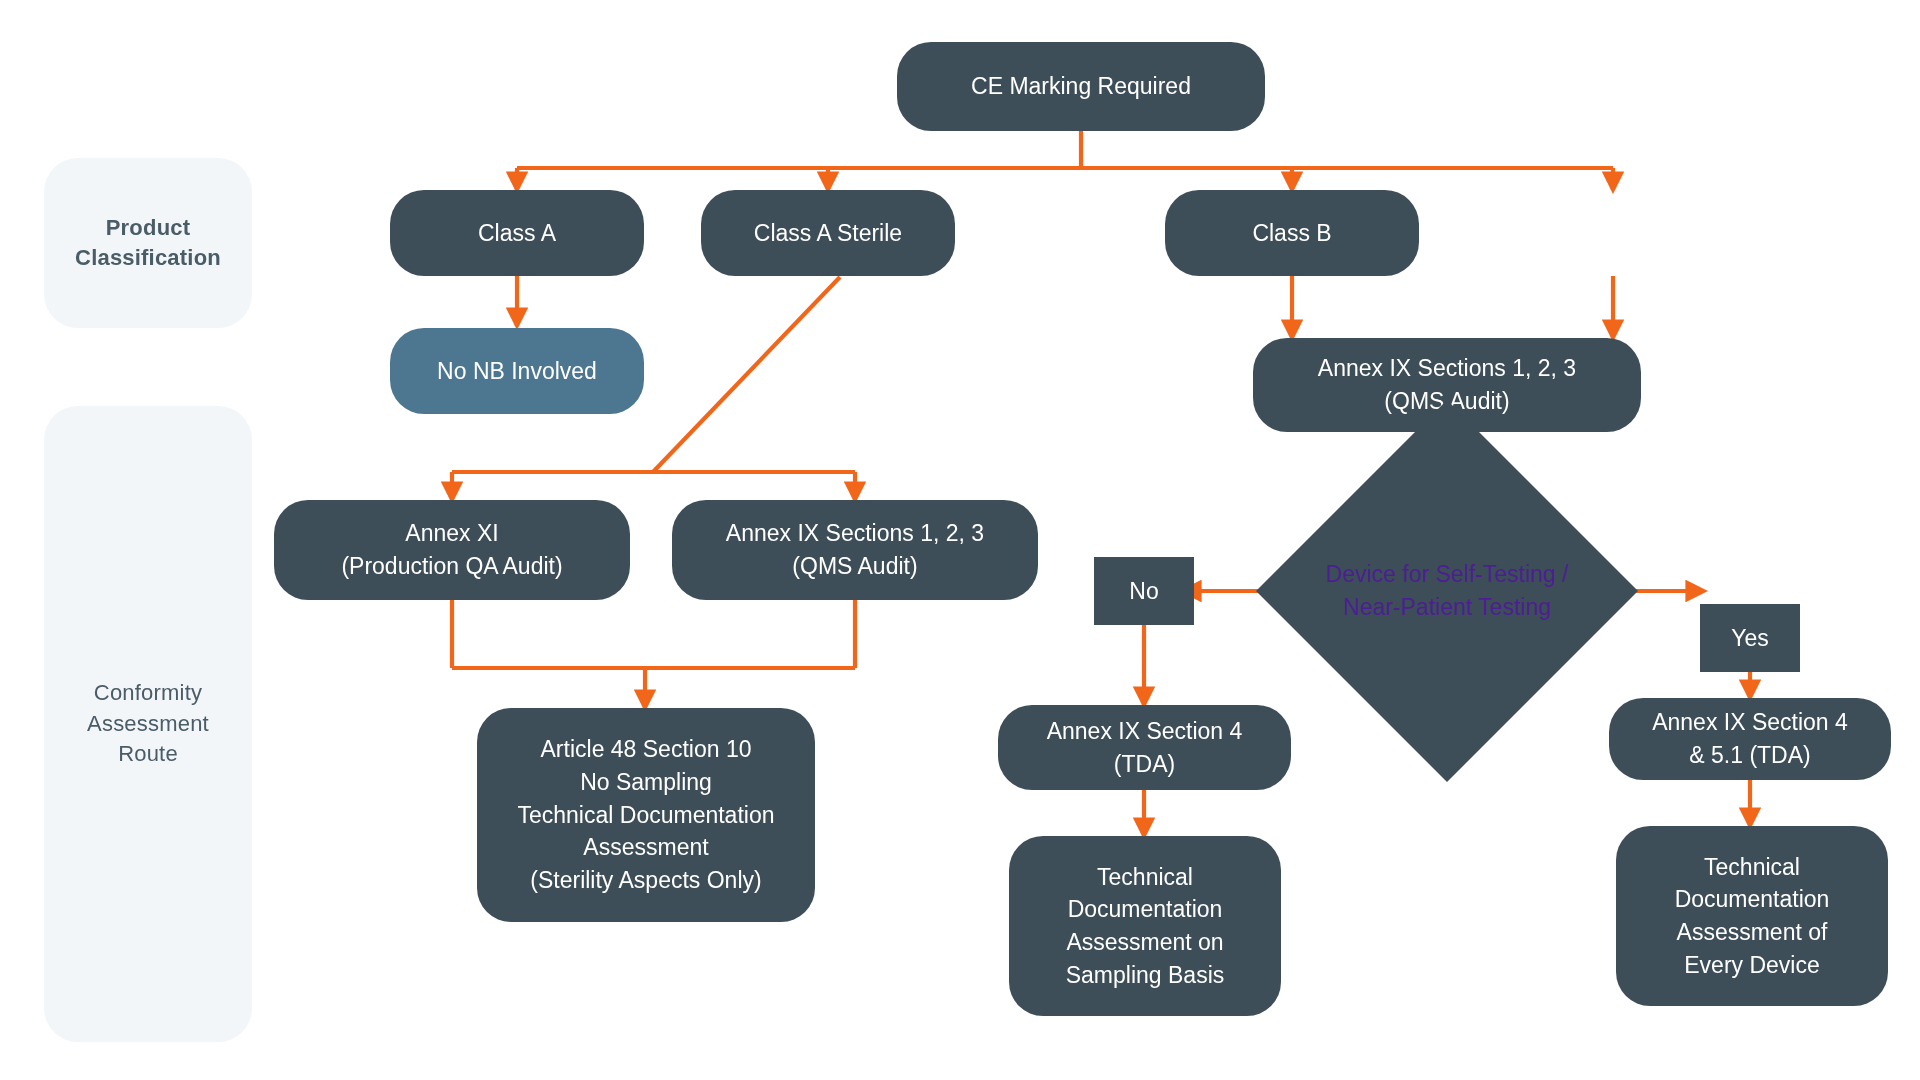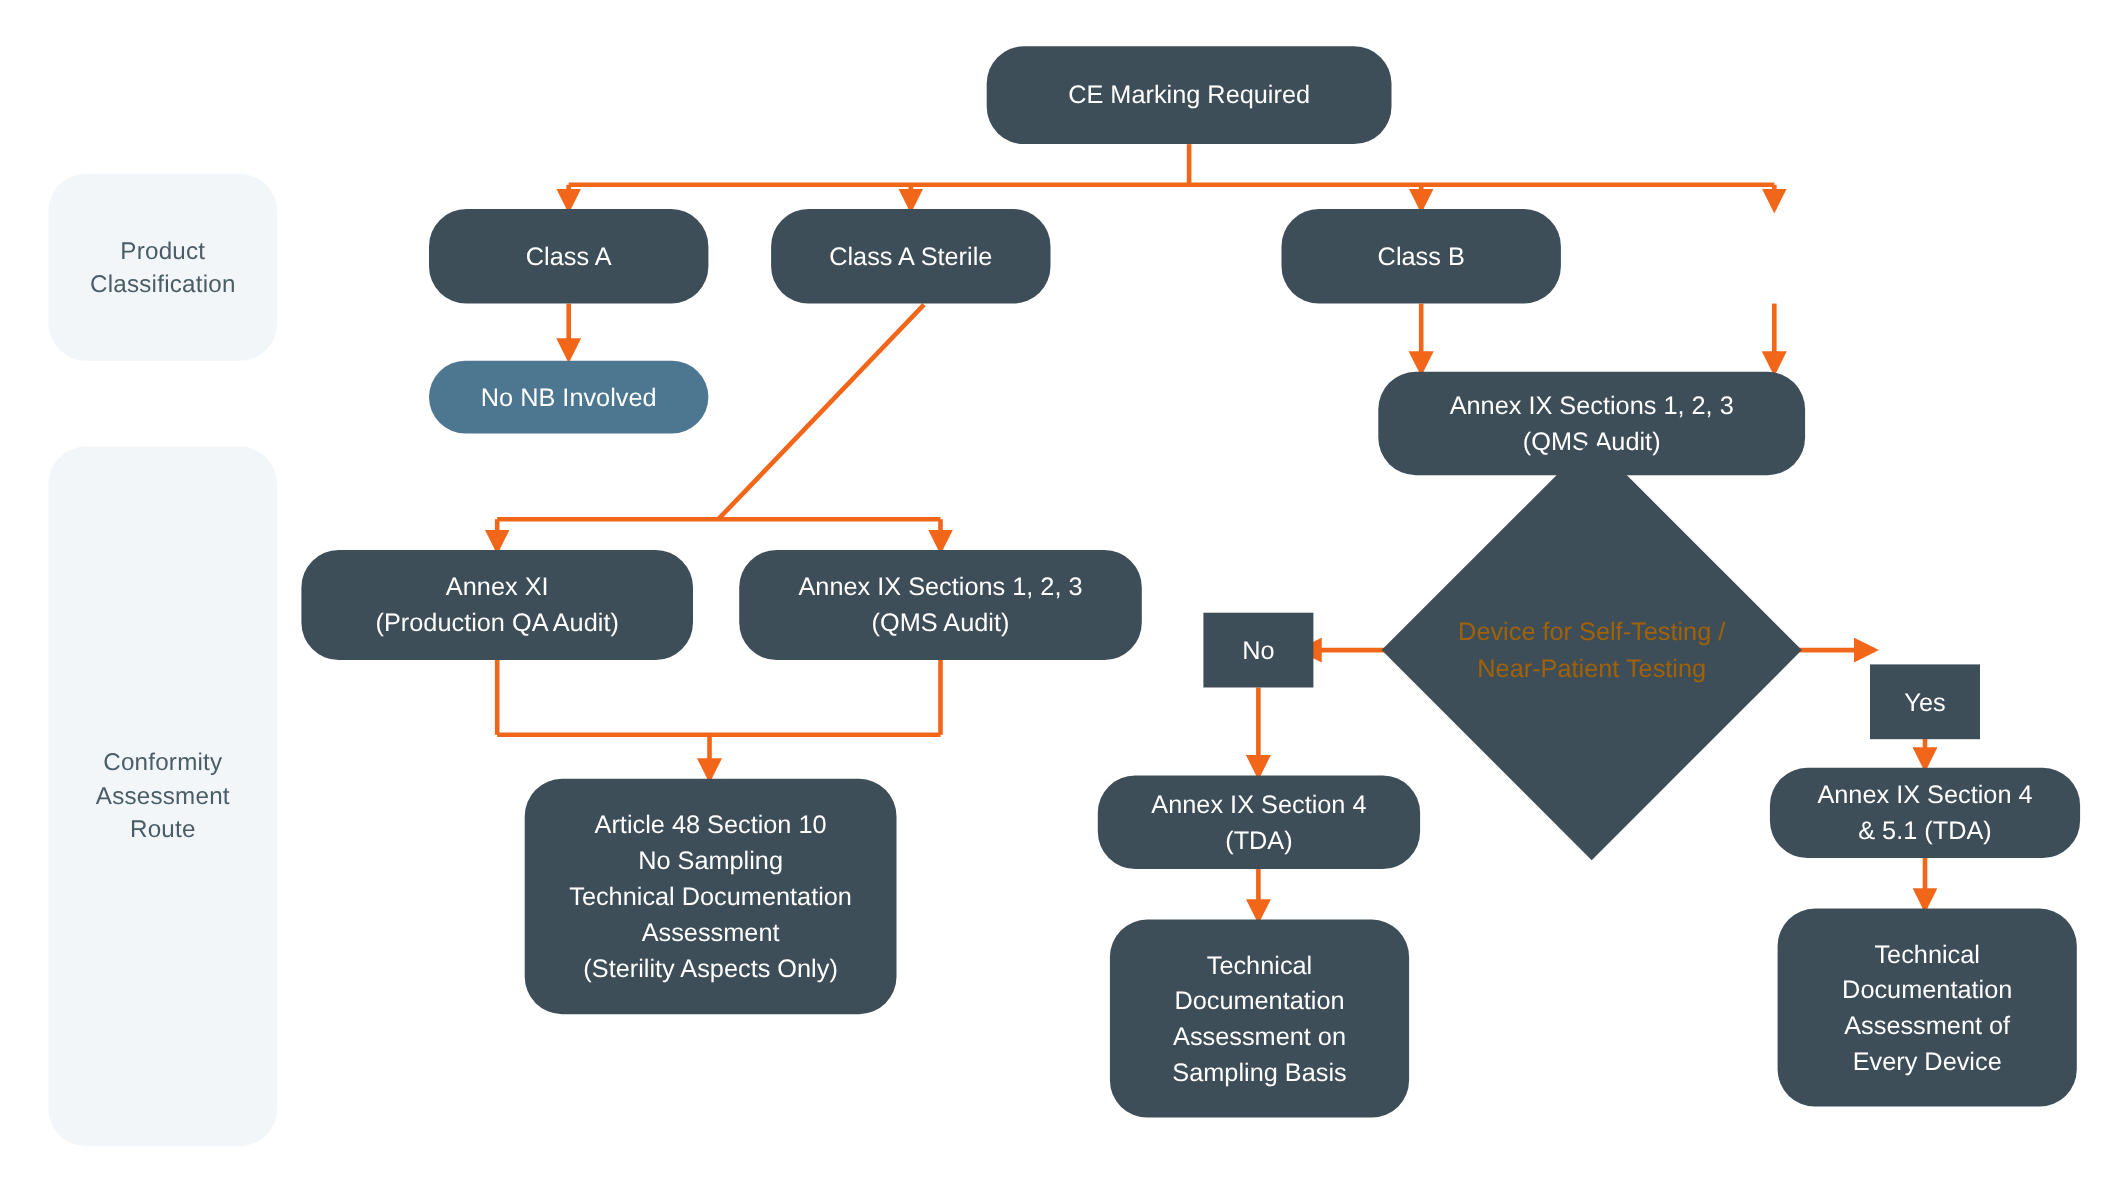--- a/index.html
+++ b/index.html
@@ -69,21 +69,21 @@
     height: 100%;
     background: #3E4E59;
     transform: rotate(45deg) scale(0.7071);
     transform-origin: center center;
   }
   .diamond .dlabel {
     position: absolute;
     left: 0;
     width: 100%;
     text-align: center;
-    color: #a16207;
+    color: #4c1d95;
     font-size: 23px;
     line-height: 1.42;
     z-index: 3;
   }
 </style>
 </head>
 <body>
 
 <div id="stage">
 
@@ -127,21 +127,21 @@
       <path d="M 1144 625 L 1144 705" marker-end="url(#ah)"></path>
 
       <path d="M 1750 625 L 1750 698" marker-end="url(#ah)"></path>
 
       <path d="M 1144 790 L 1144 836" marker-end="url(#ah)"></path>
 
       <path d="M 1750 780 L 1750 826" marker-end="url(#ah)"></path>
     </g>
   </svg>
 
-  <div class="lane" style="left:44px; top:158px; width:208px; height:170px;">
+  <div class="lane" style="left:44px; top:158px; width:208px; height:170px;font-weight:bold;">
     <span style="white-space:pre-line;">Product
 Classification</span>
   </div>
 
   <div class="lane" style="left:44px; top:406px; width:208px; height:636px;">
     <span style="white-space:pre-line;">Conformity
 Assessment
 Route</span>
   </div>
 
@@ -155,21 +155,21 @@
 
   <div class="node" style="left:701px; top:190px; width:254px; height:86px;">
     <span>Class A Sterile</span>
   </div>
 
   <div class="node" style="left:1165px; top:190px; width:254px; height:86px;">
     <span>Class B</span>
   </div>
 
 
-  <div class="node light" style="left:390px; top:328px; width:254px; height:66px;">
+  <div class="node light" style="left:390px; top:328px; width:254px; height:86px;">
     <span>No NB Involved</span>
   </div>
 
   <div class="node" style="left:274px; top:500px; width:356px; height:100px;">
     <span style="white-space:pre-line;">Annex XI
 (Production QA Audit)</span>
   </div>
 
   <div class="node" style="left:672px; top:500px; width:366px; height:100px;">
     <span style="white-space:pre-line;">Annex IX Sections 1, 2, 3

